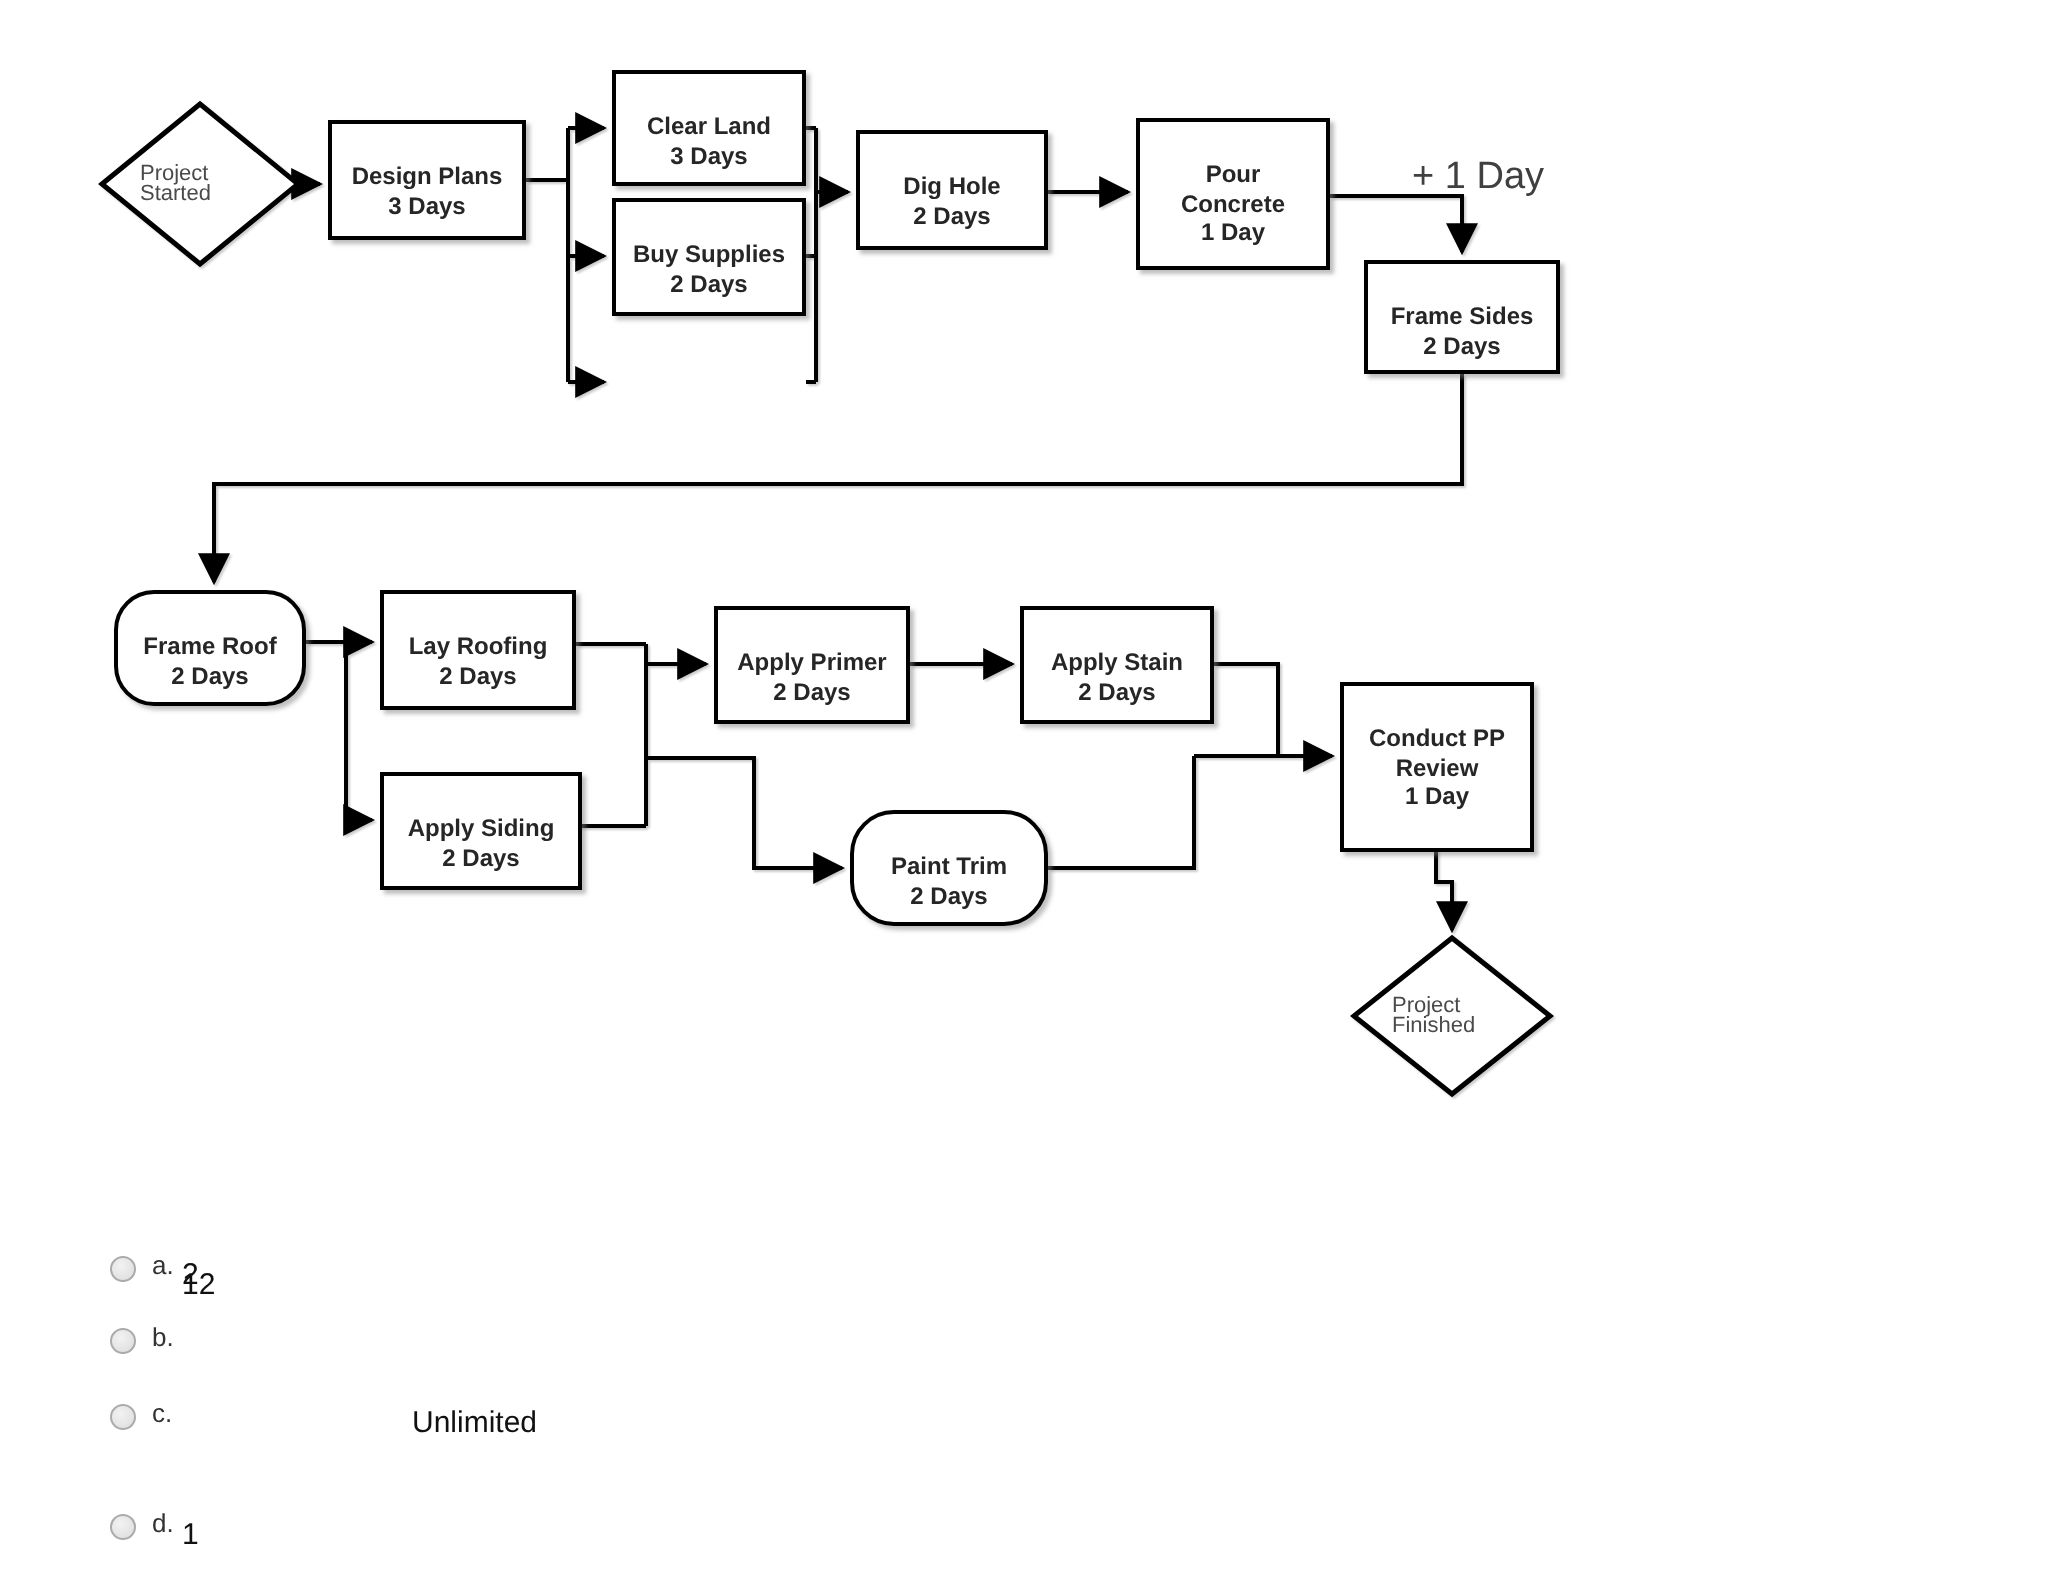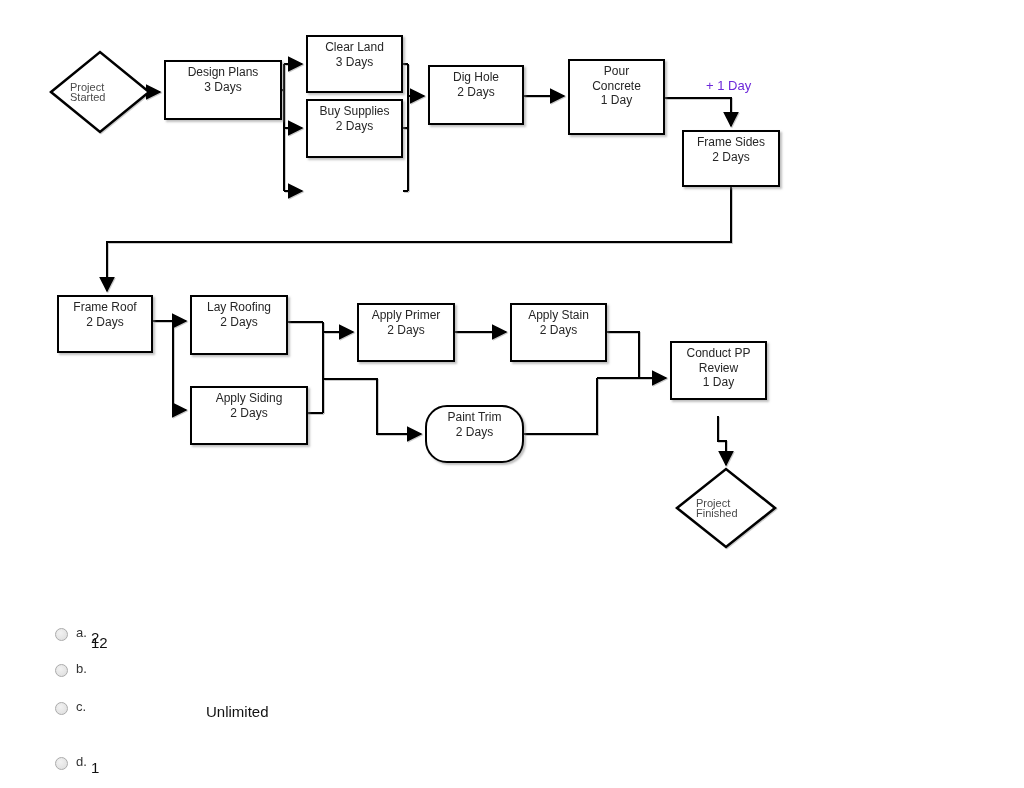--- a/index.html
+++ b/index.html
@@ -3,27 +3,27 @@
 <meta charset="utf-8">
 <style>
   html,body{margin:0;padding:0;background:#ffffff;}
   .page{position:relative;width:1024px;height:788px;background:#ffffff;overflow:hidden;
         font-family:"Liberation Sans", sans-serif;}
   .q-title{position:absolute;left:0;top:6px;width:830px;text-align:center;
            font-size:15px;color:#111;}
   .diagram-svg{position:absolute;left:0;top:0;
                filter:drop-shadow(1.5px 1.5px 0.6px rgba(140,140,140,0.45));}
   .node{position:absolute;background:#ffffff;border:2px solid #000;box-sizing:border-box;
-        text-align:center;padding-top:3px;font-size:12px;line-height:14.5px;color:#262626;
-        box-shadow:2px 2px 2px rgba(130,130,130,0.5);}
+        text-align:center;padding-top:19px;font-size:12px;line-height:14.5px;color:#262626;
+        box-shadow:2px 2px 2px rgba(130,130,130,0.5);font-weight:bold;}
   .node span{display:block;}
   .diamond-label{position:absolute;font-size:11px;line-height:10px;
                  color:#4a4a4a;}
   .diamond-label span{display:block;}
-  .annotation{position:absolute;font-size:13px;color:#6d28d9;}
+  .annotation{position:absolute;font-size:19px;color:#404040;}
   .radio{position:absolute;width:13px;height:13px;border-radius:50%;
          background:radial-gradient(circle at 40% 35%, #f2f2f2, #dcdcdc);
          border:1px solid #ababab;box-sizing:border-box;}
   .opt-letter{position:absolute;font-size:13px;color:#333;}
   .opt-value{position:absolute;font-size:15px;color:#111;}
 </style>
 </head>
 <body>
 
 <div class="page">
@@ -69,21 +69,21 @@
 
   <div class="diamond-label" style="left:70px;top:82px;width:60px;">
     <span>Project</span>
     <span>Started</span>
   </div>
   <div class="diamond-label" style="left:696px;top:498px;width:60px;">
     <span>Project</span>
     <span>Finished</span>
   </div>
 
-  <div class="node" style="left:164px;top:60px;width:118px;height:60px;">
+  <div class="node" style="left:164px;top:60px;width:99px;height:60px;">
     <span>Design Plans</span>
     <span>3 Days</span>
   </div>
   <div class="node" style="left:306px;top:35px;width:97px;height:58px;">
     <span>Clear Land</span>
     <span>3 Days</span>
   </div>
   <div class="node" style="left:306px;top:99px;width:97px;height:59px;">
     <span>Buy Supplies</span>
     <span>2 Days</span>
@@ -94,45 +94,45 @@
   </div>
   <div class="node" style="left:568px;top:59px;width:97px;height:76px;">
     <span>Pour</span>
     <span>Concrete</span>
     <span>1 Day</span>
   </div>
   <div class="node" style="left:682px;top:130px;width:98px;height:57px;">
     <span>Frame Sides</span>
     <span>2 Days</span>
   </div>
-  <div class="node" style="left:57px;top:295px;width:96px;height:58px;">
+  <div class="node" style="left:57px;top:295px;width:96px;height:58px;border-radius:20px;">
     <span>Frame Roof</span>
     <span>2 Days</span>
   </div>
   <div class="node" style="left:190px;top:295px;width:98px;height:60px;">
     <span>Lay Roofing</span>
     <span>2 Days</span>
   </div>
-  <div class="node" style="left:190px;top:386px;width:118px;height:59px;">
+  <div class="node" style="left:190px;top:386px;width:101px;height:59px;">
     <span>Apply Siding</span>
     <span>2 Days</span>
   </div>
   <div class="node" style="left:357px;top:303px;width:98px;height:59px;">
     <span>Apply Primer</span>
     <span>2 Days</span>
   </div>
   <div class="node" style="left:425px;top:405px;width:99px;height:58px;border-radius:22px;">
     <span>Paint Trim</span>
     <span>2 Days</span>
   </div>
   <div class="node" style="left:510px;top:303px;width:97px;height:59px;">
     <span>Apply Stain</span>
     <span>2 Days</span>
   </div>
-  <div class="node" style="left:670px;top:341px;width:97px;height:59px;">
+  <div class="node" style="left:670px;top:341px;width:97px;height:85px;">
     <span>Conduct PP</span>
     <span>Review</span>
     <span>1 Day</span>
   </div>
 
   <div class="annotation" style="left:706px;top:78px;">+ 1 Day</div>
 
   <div>
     <div class="radio" style="left:55px;top:628px;"></div>
     <span class="opt-letter" style="left:76px;top:625px;">a.</span>

